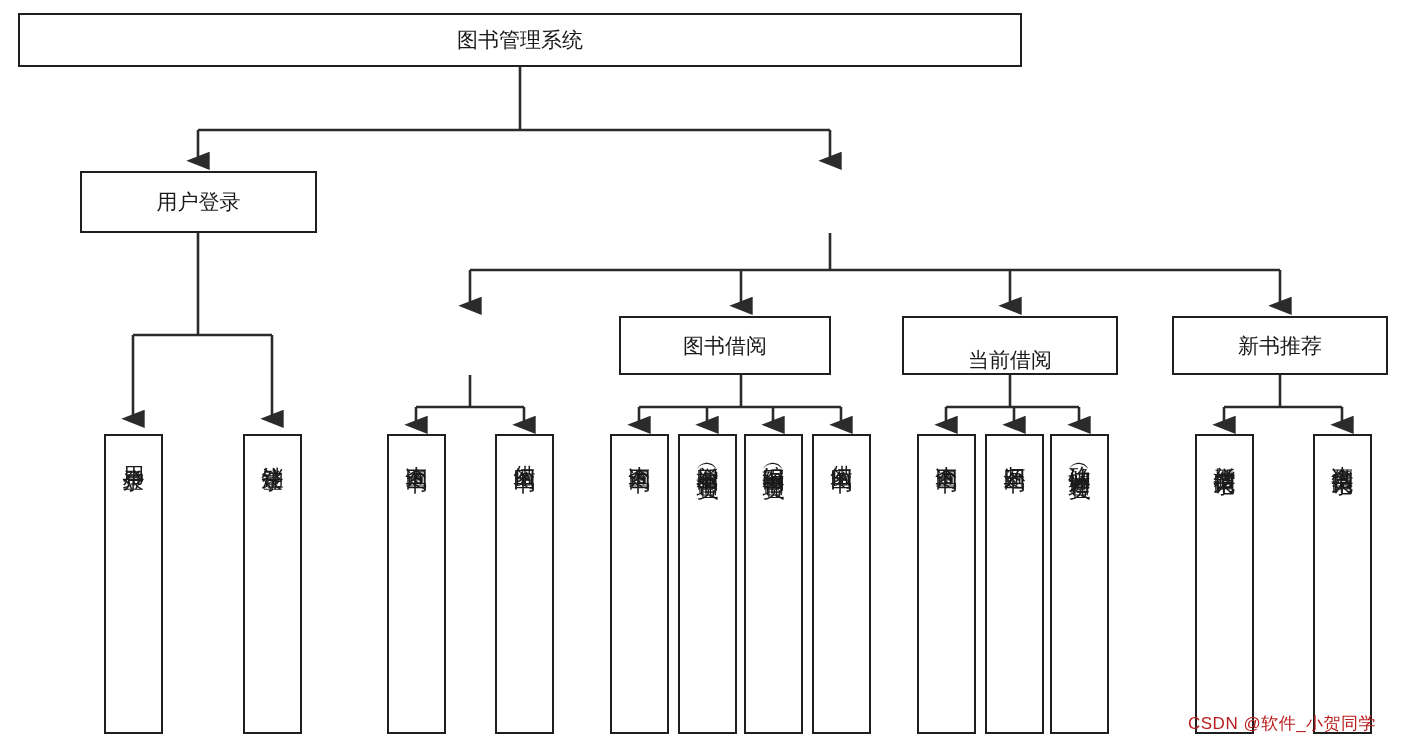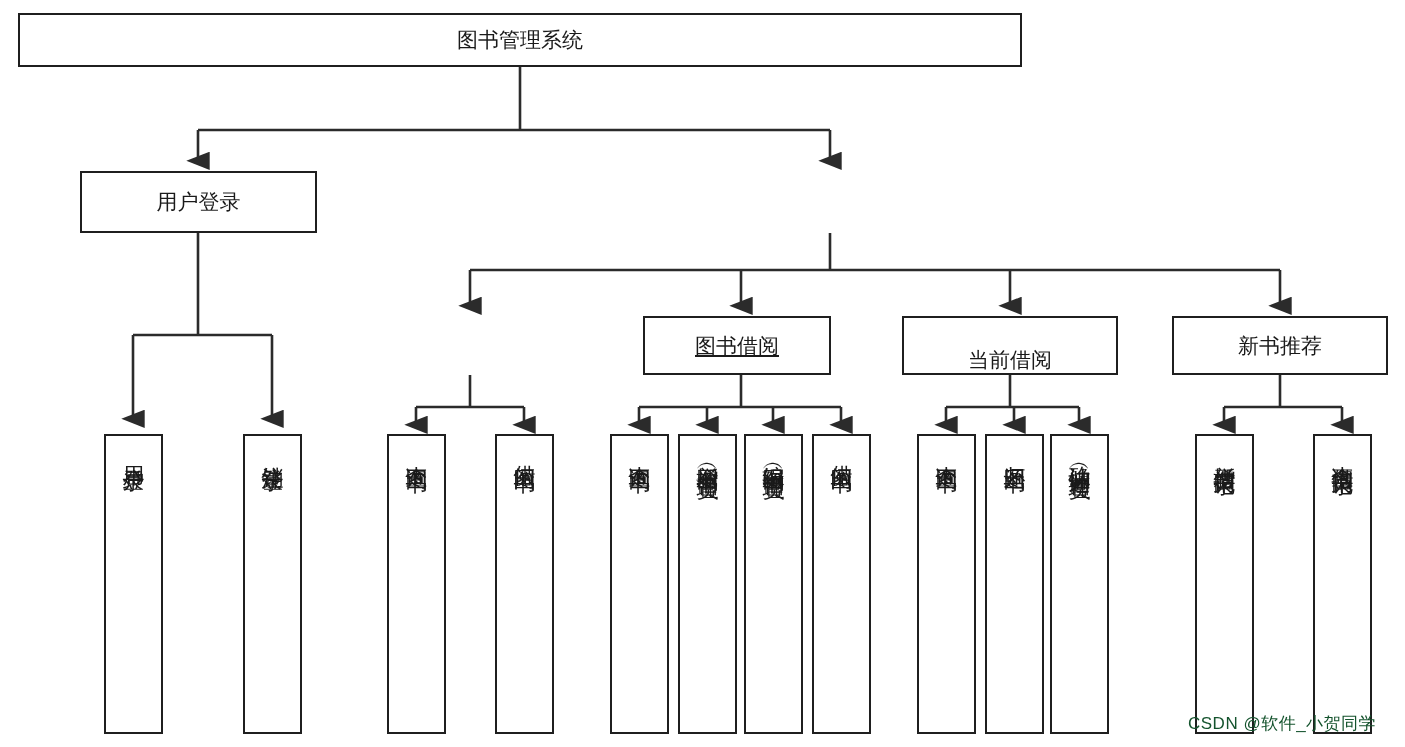--- a/index.html
+++ b/index.html
@@ -56,21 +56,21 @@
     text-orientation: upright;
     font-size: 22px;
     letter-spacing: 2px;
     line-height: 1;
   }
   .watermark {
     position: absolute;
     left: 1188px;
     top: 712px;
     font-size: 17px;
-    color: #14532d;
+    color: #b91c1c;
     letter-spacing: 0.5px;
     white-space: pre;
     pointer-events: none;
   }
 </style>
 </head>
 <body>
 
 <div id="canvas">
 
@@ -125,21 +125,21 @@
   </svg>
 
   <div class="node root horiz" style="left:18px; top:13px; width:1004px; height:54px;">
     <span class="label">图书管理系统</span>
   </div>
 
   <div class="node horiz" style="left:80px; top:171px; width:237px; height:62px;">
     <span class="label">用户登录</span>
   </div>
 
-  <div class="node horiz" style="left:643px; top:316px; width:188px; height:59px;text-decoration:underline;">
+  <div class="node horiz" style="left:619px; top:316px; width:212px; height:59px;">
     <span class="label">图书借阅</span>
   </div>
   <div class="node horiz" style="left:902px; top:316px; width:216px; height:59px;align-items:flex-end;">
     <span class="label">当前借阅</span>
   </div>
   <div class="node horiz" style="left:1172px; top:316px; width:216px; height:59px;">
     <span class="label">新书推荐</span>
   </div>
 
   <div class="node vert" style="left:104px; top:434px; width:59px; height:300px;">

